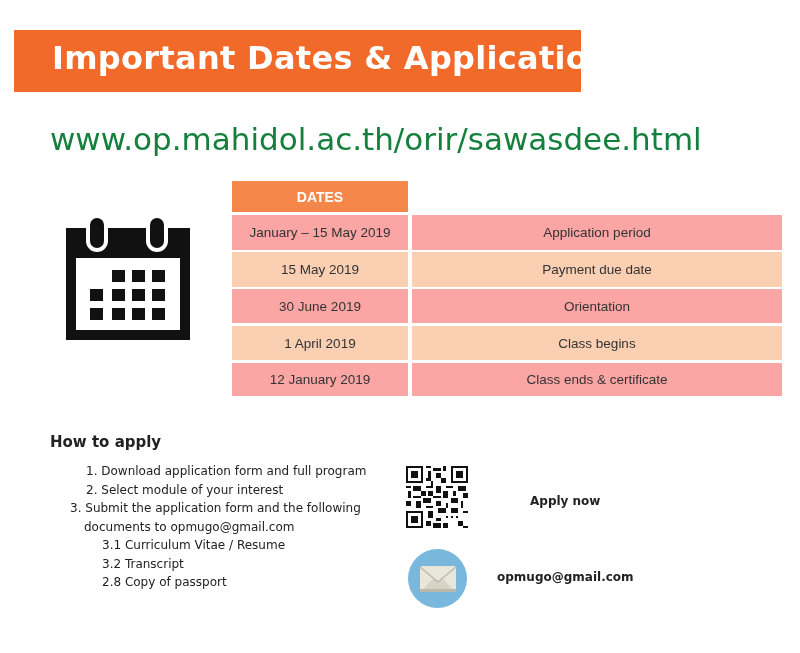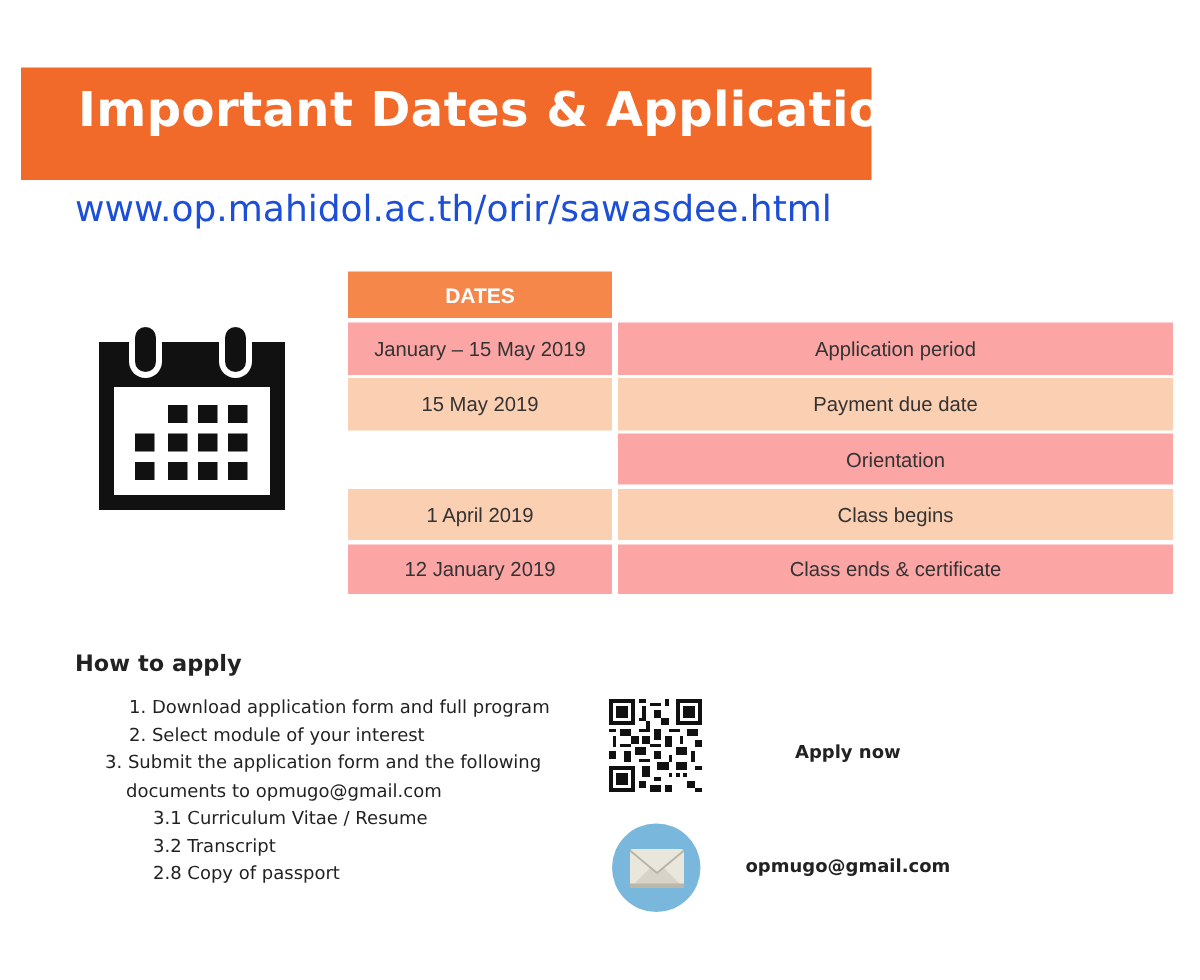--- a/index.html
+++ b/index.html
@@ -1,30 +1,30 @@
 <!DOCTYPE html>
 <html><head>
   <meta charset="utf-8">
   <style>
     html, body { margin: 0; padding: 0; }
     body {
       width: 800px; height: 653px; background: #ffffff; position: relative; overflow: hidden;
       font-family: "DejaVu Sans", sans-serif; color: #222;
     }
     .banner {
-      position: absolute; left: 14px; top: 45px; width: 567px; height: 75px;
+      position: absolute; left: 14px; top: 30px; width: 567px; height: 62px;
       background: #f26a2a;
     }
     .banner-title {
       position: absolute; left: 38px; top: 8px; color: #fff; font-weight: bold;
       font-size: 32px; letter-spacing: 0.3px; line-height: 40px; white-space: nowrap;
       font-family: "DejaVu Sans", sans-serif;
     }
     .url {
-      position: absolute; left: 50px; top: 122px; font-size: 24px; color: #1d4ed8;
+      position: absolute; left: 50px; top: 122px; font-size: 31px; color: #15803d;
       line-height: 34px; white-space: nowrap; font-family: "DejaVu Sans", sans-serif;
     }
     .cal-icon { position: absolute; left: 66px; top: 214px; width: 124px; height: 126px; }
 
     .table { position: absolute; left: 232px; top: 181px; width: 550px; }
     .trow { position: absolute; left: 0; width: 550px; }
     .cell {
       position: absolute; top: 0; height: 100%; display: flex; align-items: center;
       justify-content: center; font-size: 13.5px; color: #333; white-space: nowrap;
       font-family: "Liberation Sans", sans-serif;
@@ -94,20 +94,21 @@
   </div>
   <div class="trow dark" style="top:34px;height:35px;">
     <div class="cell c1">January – 15 May 2019</div>
     <div class="cell c2">Application period</div>
   </div>
   <div class="trow light" style="top:71px;height:35px;">
     <div class="cell c1">15 May 2019</div>
     <div class="cell c2">Payment due date</div>
   </div>
   <div class="trow dark" style="top:108px;height:34px;">
+    <div class="cell c1">30 June 2019</div>
     <div class="cell c2">Orientation</div>
   </div>
   <div class="trow light" style="top:145px;height:34px;">
     <div class="cell c1">1 April 2019</div>
     <div class="cell c2">Class begins</div>
   </div>
   <div class="trow dark" style="top:182px;height:33px;">
     <div class="cell c1">12 January 2019</div>
     <div class="cell c2">Class ends &amp; certificate</div>
   </div>

